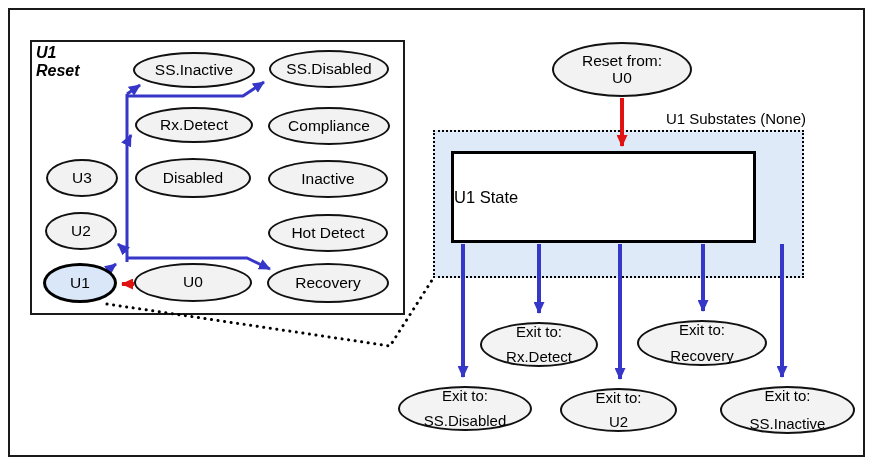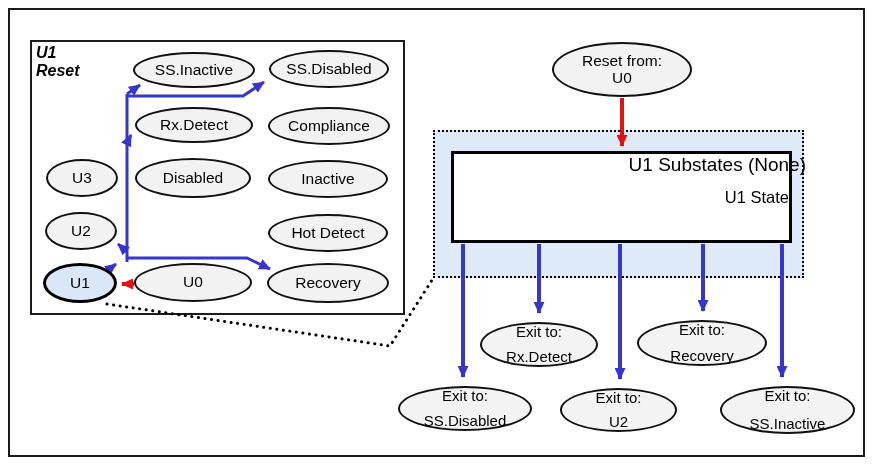--- a/index.html
+++ b/index.html
@@ -6,25 +6,25 @@
   body{width:872px;height:465px;position:relative;overflow:hidden;
        font-family:"Liberation Sans","DejaVu Sans",sans-serif;color:#000;}
   .frame{position:absolute;left:8px;top:8px;width:853px;height:445px;
          border:2px solid #1a1a1a;background:#fff;}
   .panel{position:absolute;left:30px;top:40px;width:375px;height:275px;
          border:2px solid #1a1a1a;background:#fff;box-sizing:border-box;z-index:1;}
   .panel-title{position:absolute;left:36px;top:44px;font-size:16px;line-height:1.12;
          font-style:italic;font-weight:bold;z-index:3;}
   .subbox{position:absolute;left:433px;top:130px;width:371px;height:148px;
          border:2px dotted #000;background:#dfeaf8;box-sizing:border-box;z-index:1;}
-  .mainrect{position:absolute;left:451px;top:151px;width:341px;height:92px;
+  .mainrect{position:absolute;left:451px;top:151px;width:305px;height:92px;
          border:3px solid #000;background:#fff;box-sizing:border-box;z-index:2;
-         display:flex;flex-direction:column;align-items:flex-end;justify-content:center;
+         display:flex;flex-direction:column;align-items:flex-start;justify-content:center;
          font-size:16.5px;line-height:1.25;text-align:center;}
-  .sublabel{position:absolute;top:110px;right:66px;font-size:19px;z-index:3;margin-top:44px;}
+  .sublabel{position:absolute;top:110px;right:66px;font-size:15px;z-index:3;}
   svg.arrows{position:absolute;left:0;top:0;z-index:5;pointer-events:none;}
   .ell{position:absolute;border:2px solid #111;border-radius:50%;background:#f2f2f2;
        display:flex;flex-direction:column;align-items:center;justify-content:center;
        text-align:center;font-size:15.5px;line-height:1.08;box-sizing:border-box;z-index:10;}
   .ell.hl{border-width:3px;border-color:#000;background:#d9e7f8;}
   .ell.exit{font-size:15px;background:#f3f3f3;justify-content:space-between;}
   .watermark{position:absolute;left:707px;top:417px;font-size:21px;letter-spacing:2px;
        color:#c3c3c3;z-index:20;white-space:nowrap;margin-top:48px;}
 </style>
 </head>

